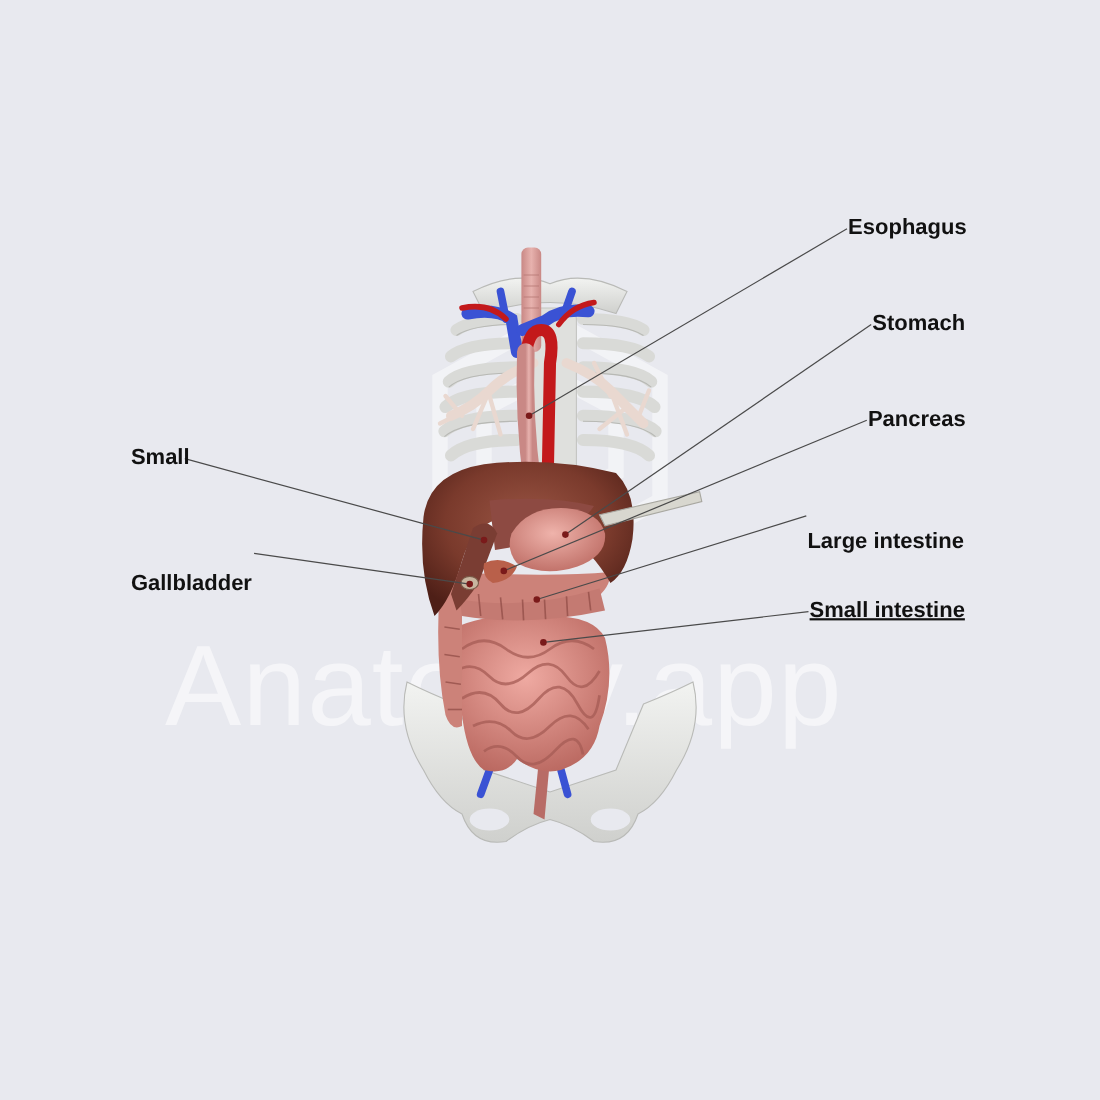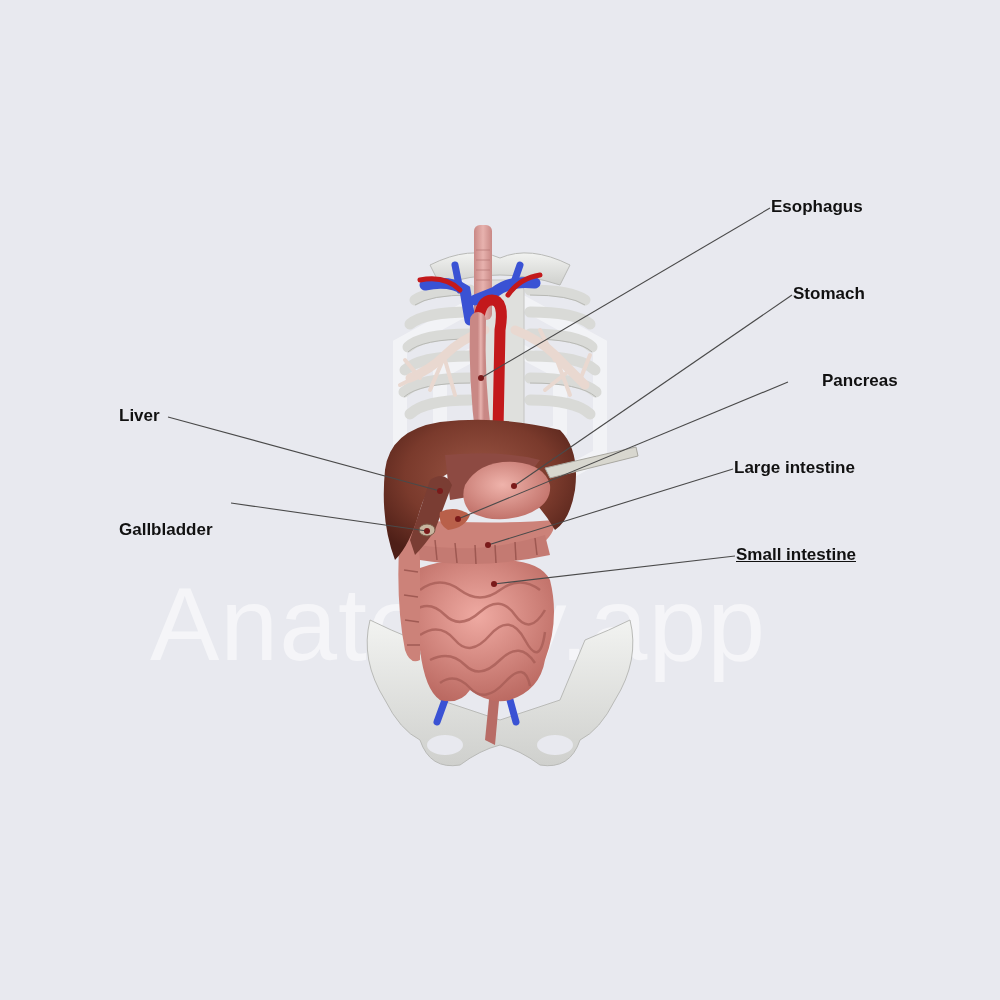--- a/index.html
+++ b/index.html
@@ -7,21 +7,21 @@
       width: 1000px; height: 1000px; overflow: hidden;
       background: #e8e9ef;
       font-family: "Liberation Sans", "DejaVu Sans", sans-serif;
       position: relative;
     }
     #stage { position: absolute; left: 0; top: 0; width: 1000px; height: 1000px; }
     .label {
       position: absolute;
       font-family: "Liberation Sans", "DejaVu Sans", sans-serif;
       font-weight: bold;
-      font-size: 17px;
+      font-size: 20px;
       color: #111111;
       white-space: nowrap;
       line-height: 20px;
     }
     .watermark {
       position: absolute;
       left: 150px; top: 565px;
       width: 700px;
       font-family: "Liberation Sans", "DejaVu Sans", sans-serif;
       font-size: 104px;
@@ -195,18 +195,18 @@
       <circle cx="458" cy="519" r="3"></circle>
       <circle cx="488" cy="545" r="3"></circle>
       <circle cx="494" cy="584" r="3"></circle>
       <circle cx="440" cy="491" r="3"></circle>
       <circle cx="427" cy="531" r="3"></circle>
     </g>
   </svg>
 
   <div class="label" style="left:771px;top:197px;">Esophagus</div>
   <div class="label" style="left:793px;top:284px;">Stomach</div>
-  <div class="label" style="left:789px;top:371px;margin-left:33px;">Pancreas</div>
-  <div class="label" style="left:734px;top:458px;">Large intestine</div>
+  <div class="label" style="left:789px;top:371px;">Pancreas</div>
+  <div class="label" style="left:734px;top:482px;">Large intestine</div>
   <div class="label" style="left:736px;top:545px;text-decoration:underline;">Small intestine</div>
-  <div class="label" style="left:119px;top:406px;">Liver</div>
+  <div class="label" style="left:119px;top:406px;">Small</div>
   <div class="label" style="left:119px;top:520px;">Gallbladder</div>
 </div>
 
 </body></html>

